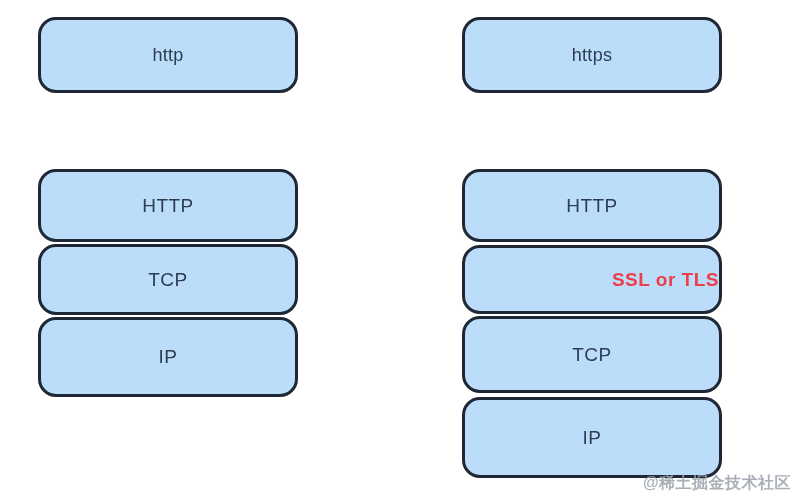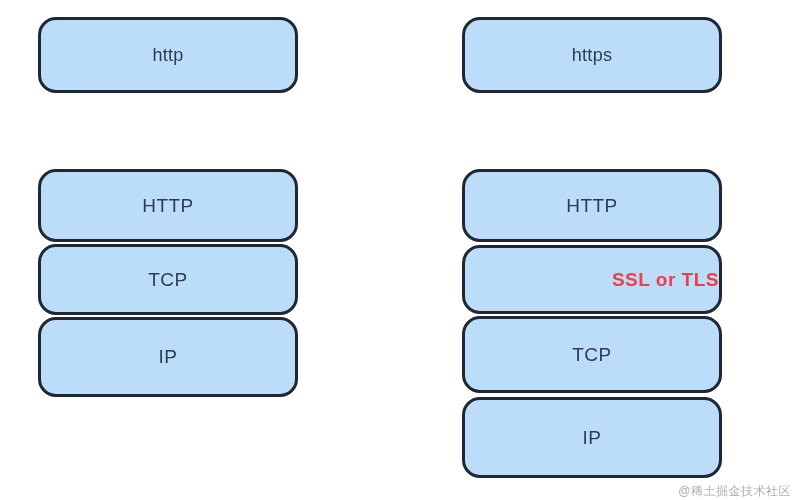--- a/index.html
+++ b/index.html
@@ -52,25 +52,26 @@
   .r-ssl   { top: 245px; height: 69px; justify-content: flex-end; }
   .r-tcp   { top: 316px; height: 77px; }
   .r-ip    { top: 397px; height: 81px; }
 
   .label { pointer-events: none; }
   .label.highlight { color: var(--highlight); font-weight: bold; }
 
   .watermark {
     position: absolute;
     right: 4px;
-    bottom: 0;
-    font-size: 12px;
+    bottom: 6px;
+    font-size: 16px;
     color: var(--watermark);
     opacity: 0.85;
     letter-spacing: 0.5px;
+    font-weight: bold;
   }
 </style>
 </head>
 <body>
 
 <div class="canvas">
 
   <div class="proto-box col-left l-top">
     <span class="label top-label">http</span>
   </div>

